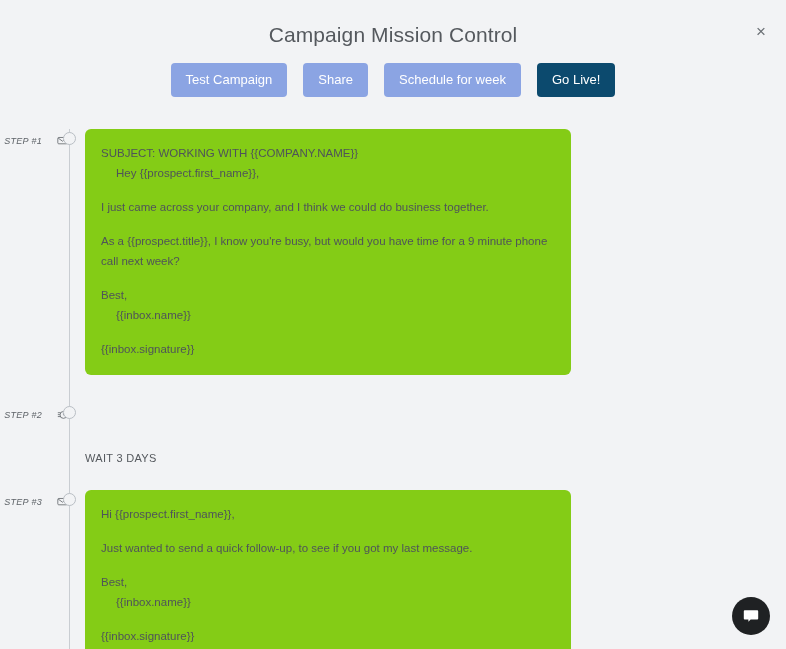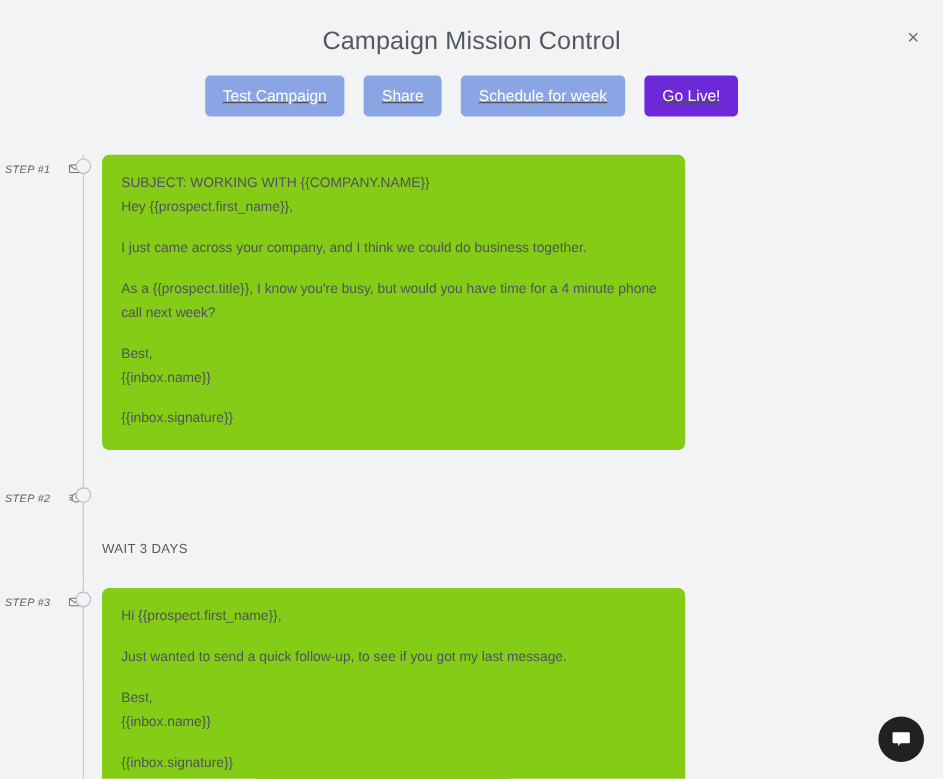--- a/index.html
+++ b/index.html
@@ -46,37 +46,36 @@
     user-select: none;
   }
 
   
   .actions {
     margin-top: 14px;
     display: flex;
     justify-content: center;
     align-items: center;
     gap: 16px;
-    text-decoration: underline;
   }
 
   .btn {
     border: none;
     border-radius: 4px;
     color: #ffffff;
     font-family: "Liberation Sans", sans-serif;
     font-size: 13px;
     line-height: 1;
     padding: 10px 15px 11px;
     cursor: pointer;
     white-space: nowrap;
   }
 
   .btn--secondary { background: #8ba4e3; }
-  .btn--primary   { background: #6d28d9; }
+  .btn--primary   { background: #0c4a6e; }
 
   
   .timeline {
     position: relative;
     margin-top: 32px;
     padding-left: 85px;
   }
 
   .step {
     position: relative;
@@ -149,21 +148,21 @@
 
   .card p {
     font-size: 11.5px;
     line-height: 20px;
     color: #4f5459;
     white-space: pre-wrap;
   }
 
   .card p + p { margin-top: 14px; }
 
-  .card p.tight + p.tight { margin-top: 0; }
+  .card p.tight + p.tight { margin-top: 0; margin-left: 15px; }
 
   .wait-text {
     font-size: 11px;
     letter-spacing: .3px;
     color: #54585d;
     padding-top: 5px;
     margin-top: 44px;
   }
   .spacer-26 { height: 26px; }
   .spacer-28 { height: 28px; }
@@ -211,21 +210,21 @@
           <rect x="1.2" y="3.6" width="13.6" height="9.2" rx="1.3"></rect>
           <path d="M1.6 4.4 L8 9 L14.4 4.4"></path>
         </svg>
       </span>
     </div>
     <div class="step-body">
       <div class="card">
         <p class="tight">SUBJECT: WORKING WITH {{COMPANY.NAME}}</p>
         <p class="tight">Hey {{prospect.first_name}},</p>
         <p>I just came across your company, and I think we could do business together.</p>
-        <p>As a {{prospect.title}}, I know you're busy, but would you have time for a 4 minute phone call next week?</p>
+        <p>As a {{prospect.title}}, I know you're busy, but would you have time for a 9 minute phone call next week?</p>
         <p class="tight" style="margin-top:14px">Best,</p>
         <p class="tight">{{inbox.name}}</p>
         <p>{{inbox.signature}}</p>
       </div>
     </div>
   </div>
 
   <div class="spacer-28"></div>
 
   <div class="step">

